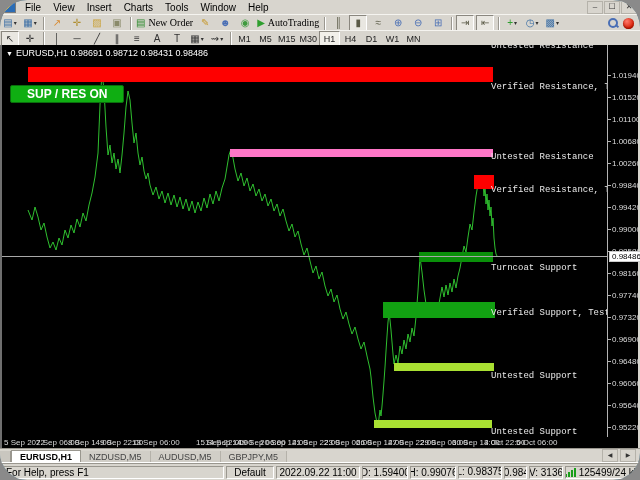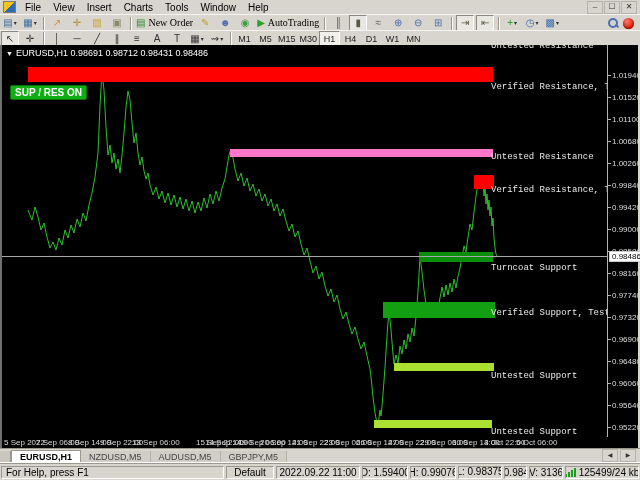--- a/index.html
+++ b/index.html
@@ -1,16 +1,16 @@
 <!DOCTYPE html>
 <html><head>
 <meta charset="utf-8">
 <style>
   html,body{margin:0;padding:0;background:#8a8a8a;}
-  .app{position:relative;width:640px;height:480px;background:#0c4a6e;font-family:"Liberation Sans",sans-serif;overflow:hidden;user-select:none;}
+  .app{position:relative;width:640px;height:480px;background:#0c4a6e;font-family:"Liberation Sans",sans-serif;overflow:hidden;user-select:none;border-radius:27px;}
   
   .menurow{position:absolute;left:0;top:0;width:640px;height:14px;background:#d8d5ce;display:flex;align-items:center;font-size:10px;color:#000;}
   .applogo{width:11px;height:10px;margin:0 3px;background:linear-gradient(135deg,#f5c518 0 50%,#2b6cb5 50% 100%);border:1px solid #7a7a7a;}
   .menuitem{padding:0 6px;height:13px;line-height:13px;cursor:default;}
   .wincontrols{margin-left:auto;display:flex;gap:1px;padding-right:3px;}
   .winbtn{width:14px;height:11px;font-size:8px;line-height:10px;text-align:center;color:#333;border:1px solid #b5b2aa;background:#d8d5ce;}
   
   .toolrow{position:absolute;left:0;width:640px;background:#d8d5ce;display:flex;align-items:center;border-top:1px solid #f5f4f0;box-shadow:inset 0 -1px 0 #a7a49c;}
   .toolrow.r2{top:14px;height:16px;}
   .toolrow.r3{top:30px;height:15px;}
@@ -28,21 +28,21 @@
   .ball{width:11px;height:11px;border-radius:50%;background:radial-gradient(circle at 35% 30%,#ff7a6a,#d81e05 70%);box-shadow:inset 0 -1px 2px #8c1000;}
   
   .chartwrap{position:absolute;left:0;top:45px;width:640px;height:403px;background:#6f6f6f;}
   .plot{position:absolute;left:2px;top:0;width:605px;height:392px;background:#000;overflow:hidden;border-right:1px solid #b4b4b4;border-bottom:1px solid #b4b4b4;}
   .plot svg{position:absolute;left:0;top:0;z-index:1;}
   .bidline{position:absolute;left:0;width:605px;height:1px;background:#a8a8a8;z-index:3;}
   .band{position:absolute;z-index:2;}
   .lvlabel{position:absolute;z-index:4;color:#e9e9e9;font-family:"Liberation Mono",monospace;font-size:9px;white-space:nowrap;}
   .symline{position:absolute;left:4px;top:3px;z-index:5;color:#fff;font-size:9px;white-space:nowrap;}
   .symline .dd{font-size:7px;margin-right:3px;}
-  .supres{position:absolute;left:8px;top:40px;z-index:6;background:#0fae12;border:1px solid #0a6e0c;color:#fff;font-size:10px;font-weight:bold;padding:1px 4px;border-radius:2px;white-space:nowrap;}
+  .supres{position:absolute;left:8px;top:40px;z-index:6;background:#0fae12;border:1px solid #0a6e0c;color:#fff;font-size:12px;font-weight:bold;padding:1px 16px;border-radius:2px;white-space:nowrap;}
   .paxis{position:absolute;left:608px;top:0;width:30px;height:392px;background:#000;}
   .ptick{position:absolute;left:4px;color:#dcdcdc;font-size:8px;white-space:nowrap;}
   .ptickmark{position:absolute;left:0;width:3px;height:1px;background:#b4b4b4;}
   .bidbox{position:absolute;left:1px;background:#fff;color:#000;font-size:8px;padding:0 2px;border:1px solid #ccc;z-index:5;white-space:nowrap;}
   .taxis{position:absolute;left:2px;top:392px;width:636px;height:11px;background:#000;}
   .tlabel{position:absolute;top:1px;color:#d9d9d9;font-size:8px;white-space:nowrap;}
   .rightedge{position:absolute;left:638px;top:0;width:2px;height:403px;background:#d8d5ce;}
   
   .tabsrow{position:absolute;left:0;top:448px;width:640px;height:14px;background:#d8d5ce;display:flex;align-items:flex-end;border-top:1px solid #9a978f;}
   .tabstub{width:10px;height:12px;border-right:1px solid #9a978f;background:#c9c6bf;}

